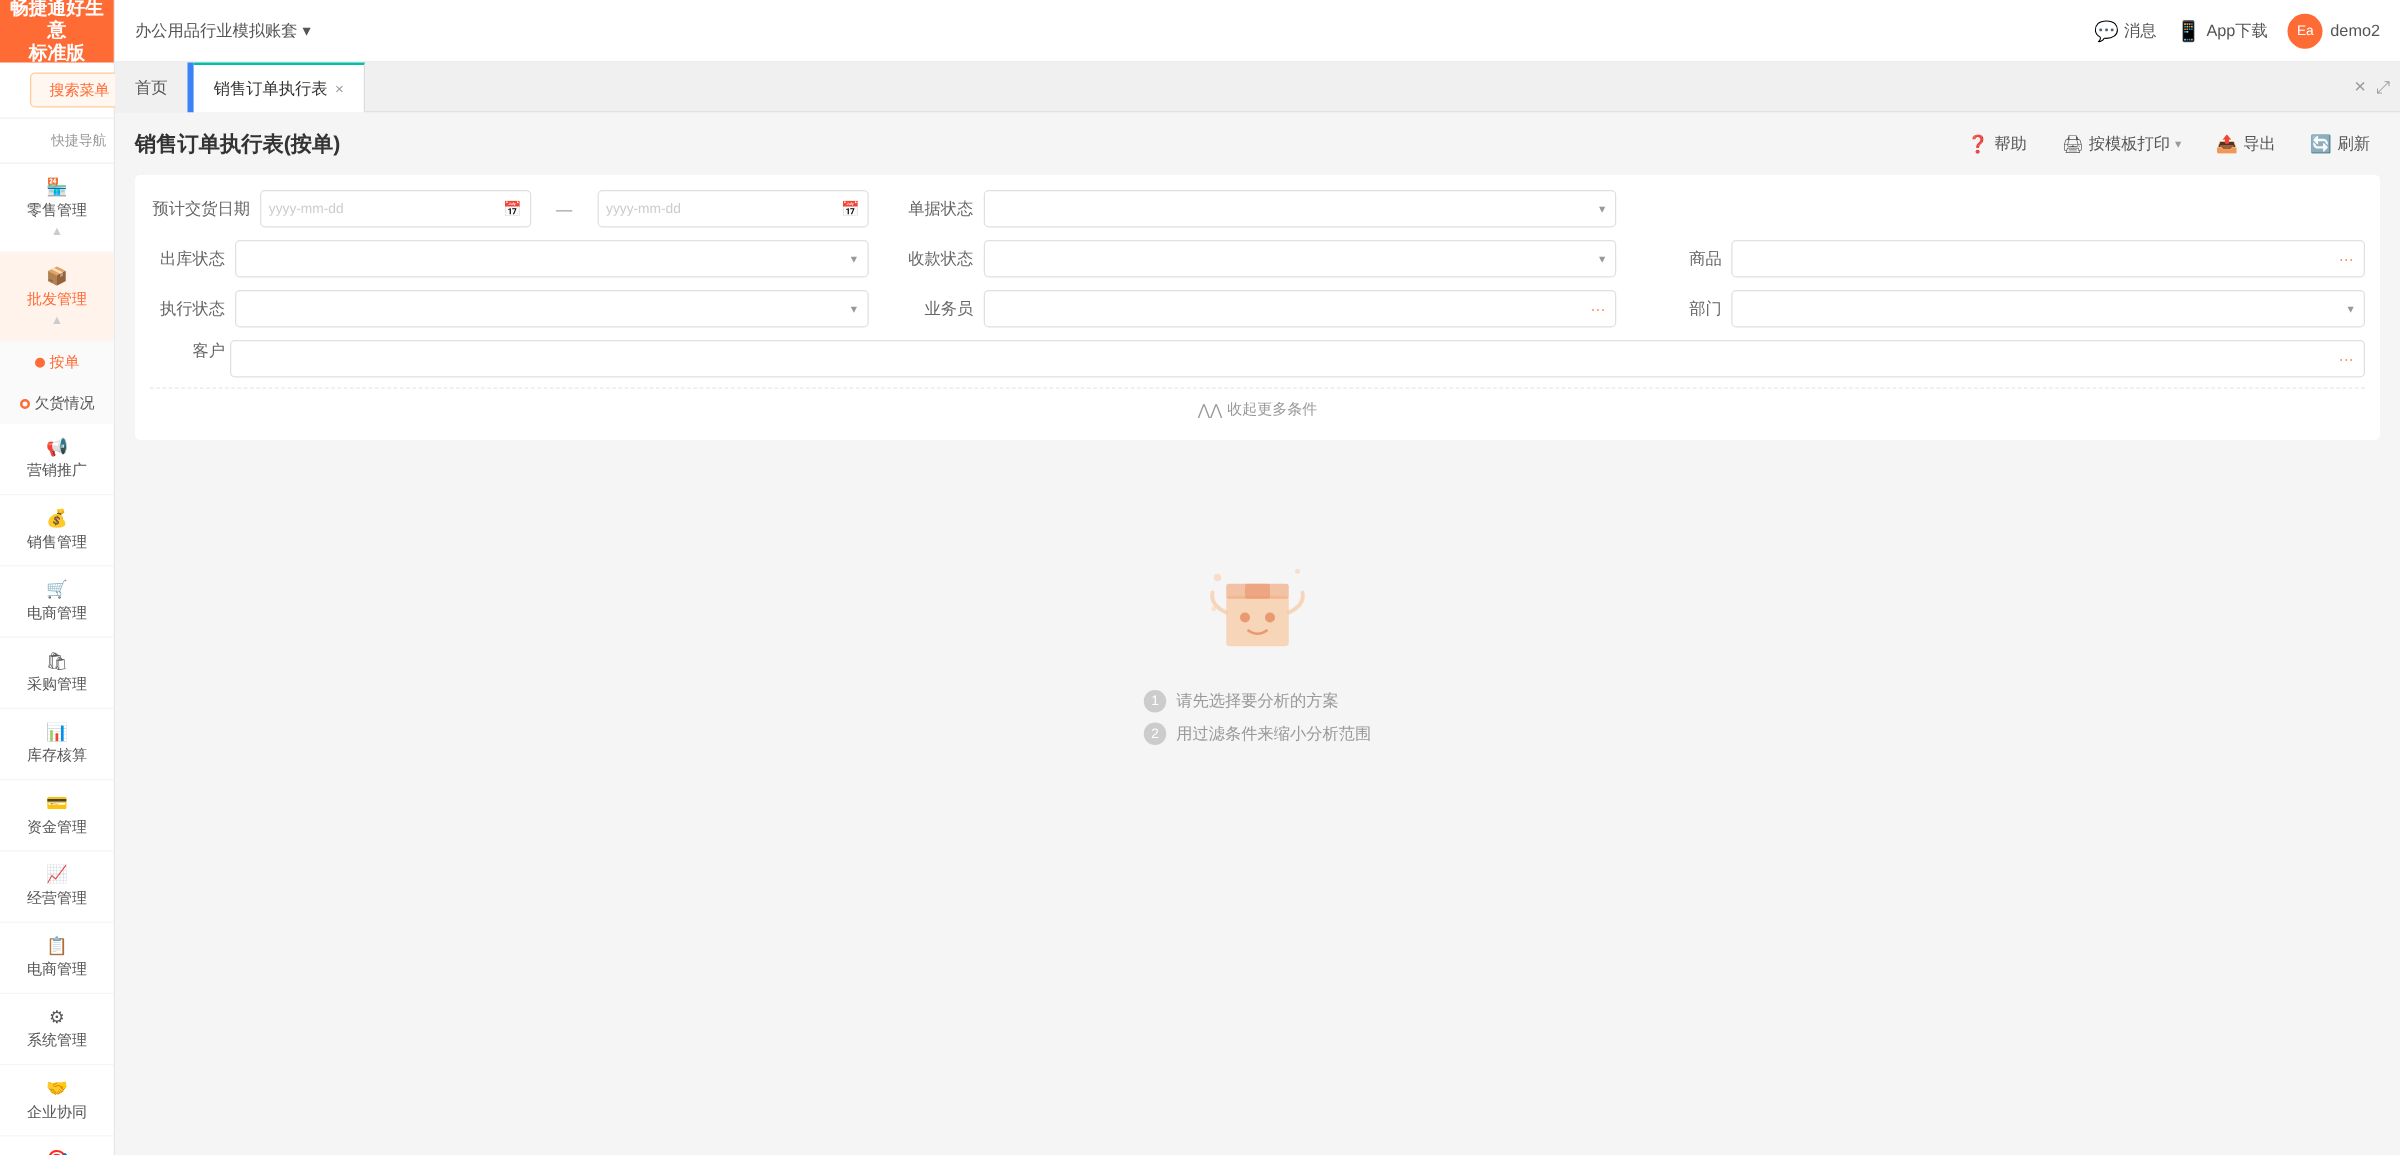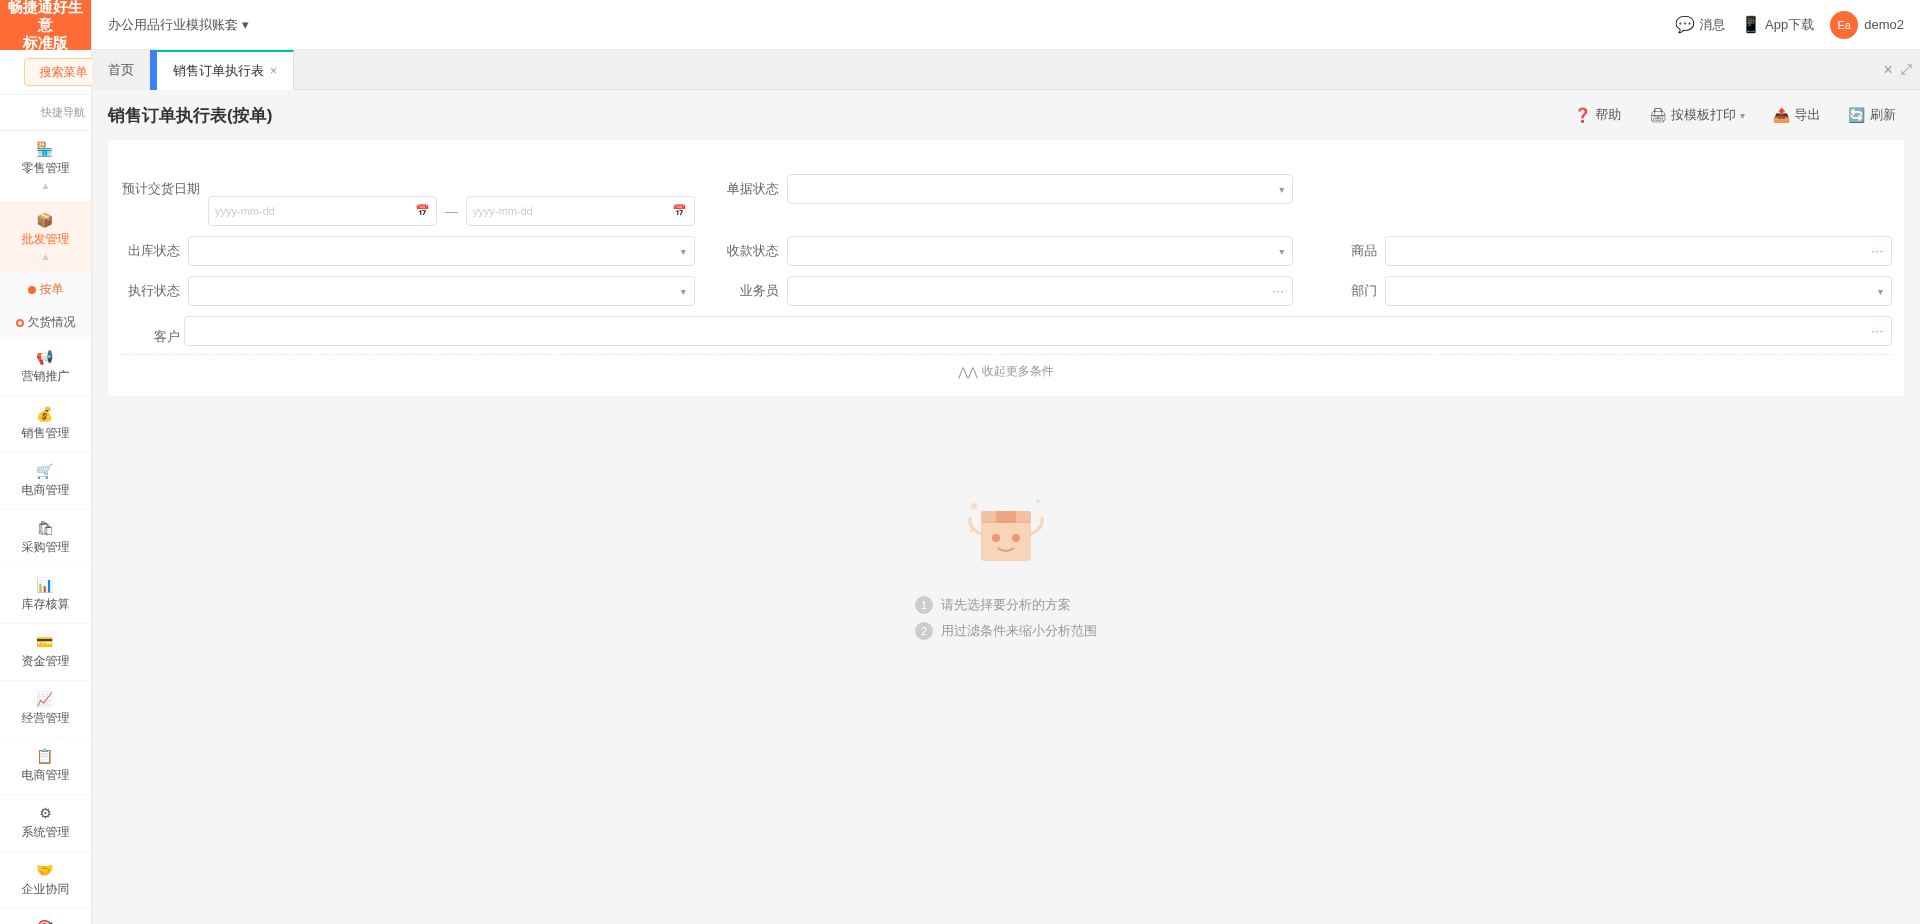--- a/index.html
+++ b/index.html
@@ -34,21 +34,21 @@
     .topbar-divider { flex: 1; }
     .topbar-actions { display: flex; align-items: center; gap: 16px; }
     .topbar-action { display: flex; align-items: center; gap: 4px; color: #555; font-size: 13px; cursor: pointer; }
     .avatar { width: 28px; height: 28px; border-radius: 50%; background: #ff6b35; display: flex; align-items: center; justify-content: center; color: #fff; font-size: 11px; }
 
     
     .tabbar { height: 40px; background: #f0f0f0; display: flex; align-items: center; padding: 0 0; border-bottom: 1px solid #ddd; }
     .tab { height: 40px; padding: 0 16px; display: flex; align-items: center; gap: 6px; cursor: pointer; font-size: 13px; color: #555; background: #f0f0f0; border-right: 1px solid #ddd; }
     .tab.active { background: #fff; color: #333; font-weight: 500; border-top: 2px solid #00bfa5; }
     .tab-close { color: #999; font-size: 12px; cursor: pointer; }
-    .tabbar-home { height: 40px; padding: 13px 16px; display: flex; align-items: center; color: #555; font-size: 13px; cursor: pointer; background: #f0f0f0; border-right: 7px solid #3b82f6; }
+    .tabbar-home { height: 40px; padding: 13px 16px; display: flex; align-items: center; color: #555; font-size: 13px; cursor: pointer; background: #f0f0f0; border-right: 5px solid #3b82f6; }
     .tabbar-spacer { flex: 1; }
     .tabbar-btns { display: flex; align-items: center; padding: 0 8px; gap: 8px; }
     .tabbar-btn { color: #999; cursor: pointer; font-size: 14px; }
 
     
     .content { flex: 1; overflow: auto; background: #f5f5f5; }
     .content::-webkit-scrollbar { width: 6px; height: 6px; }
     .content::-webkit-scrollbar-thumb { background: #ccc; border-radius: 3px; }
 
     .page { padding: 12px 16px; }
@@ -57,21 +57,21 @@
     .page-header-actions { display: flex; align-items: center; gap: 12px; }
     .header-action-btn { display: flex; align-items: center; gap: 4px; color: #555; font-size: 13px; cursor: pointer; padding: 4px 8px; }
     .icon-btn { width: 22px; height: 22px; border-radius: 50%; border: 1px solid #ddd; display: flex; align-items: center; justify-content: center; cursor: pointer; font-size: 12px; color: #999; }
     .icon-btn.orange { background: #ff6b35; color: #fff; border-color: #ff6b35; }
 
     .filter-grid { display: grid; grid-template-columns: repeat(3, 1fr); gap: 12px 24px; }
     .filter-field { display: flex; align-items: center; gap: 8px; }
     .field-label { color: #666; font-size: 13px; white-space: nowrap; min-width: 60px; text-align: right; }
     .field-input { flex: 1; height: 30px; border: 1px solid #e0e0e0; border-radius: 4px; padding: 0 8px; font-size: 13px; color: #333; background: #fff; display: flex; align-items: center; justify-content: space-between; cursor: pointer; }
     .field-select { flex: 1; height: 30px; border: 1px solid #e0e0e0; border-radius: 4px; padding: 0 8px; font-size: 13px; color: #333; background: #fff; display: flex; align-items: center; justify-content: space-between; cursor: pointer; }
-    .field-date-range { flex: 1; display: flex; align-items: center; gap: 8px; margin-top: 44px; }
+    .field-date-range { flex: 1; display: flex; align-items: center; gap: 20px; }
     .field-date { flex: 1; height: 30px; border: 1px solid #e0e0e0; border-radius: 4px; padding: 0 6px; font-size: 12px; color: #999; background: #fff; display: flex; align-items: center; justify-content: space-between; }
     .date-dash { color: #999; }
     .calendar-icon { color: #ccc; font-size: 12px; }
     .dropdown-icon { color: #999; font-size: 10px; }
     .more-icon { color: #ff6b35; font-size: 12px; cursor: pointer; }
 
     .filter-date-row { display: flex; align-items: center; gap: 8px; margin-bottom: 12px; }
     .date-preset { display: flex; gap: 0; }
     .date-preset-btn { padding: 3px 8px; border: 1px solid #e0e0e0; font-size: 12px; color: #555; cursor: pointer; background: #fff; }
     .date-preset-btn:first-child { border-radius: 4px 0 0 4px; }
@@ -329,21 +329,21 @@
 
             <div class="filter-field">
               <span class="field-label">部门</span>
               <div class="field-select" style="flex:1;">
                 <span style="color:#ccc;"></span>
                 <span class="dropdown-icon">▾</span>
               </div>
             </div>
           </div>
 
-          <div style="display:flex; align-items:flex-end; gap:4px; margin-bottom:8px;">
+          <div style="display:flex; align-items:flex-start; gap:4px; margin-bottom:8px;">
             <span class="field-label">客户</span>
             <div class="field-input" style="width:300px;">
               <span style="color:#ccc;"></span>
               <span class="more-icon">···</span>
             </div>
           </div>
 
           <div class="filter-actions">
             <div class="collapse-more">
               <span>⋀⋀</span>

